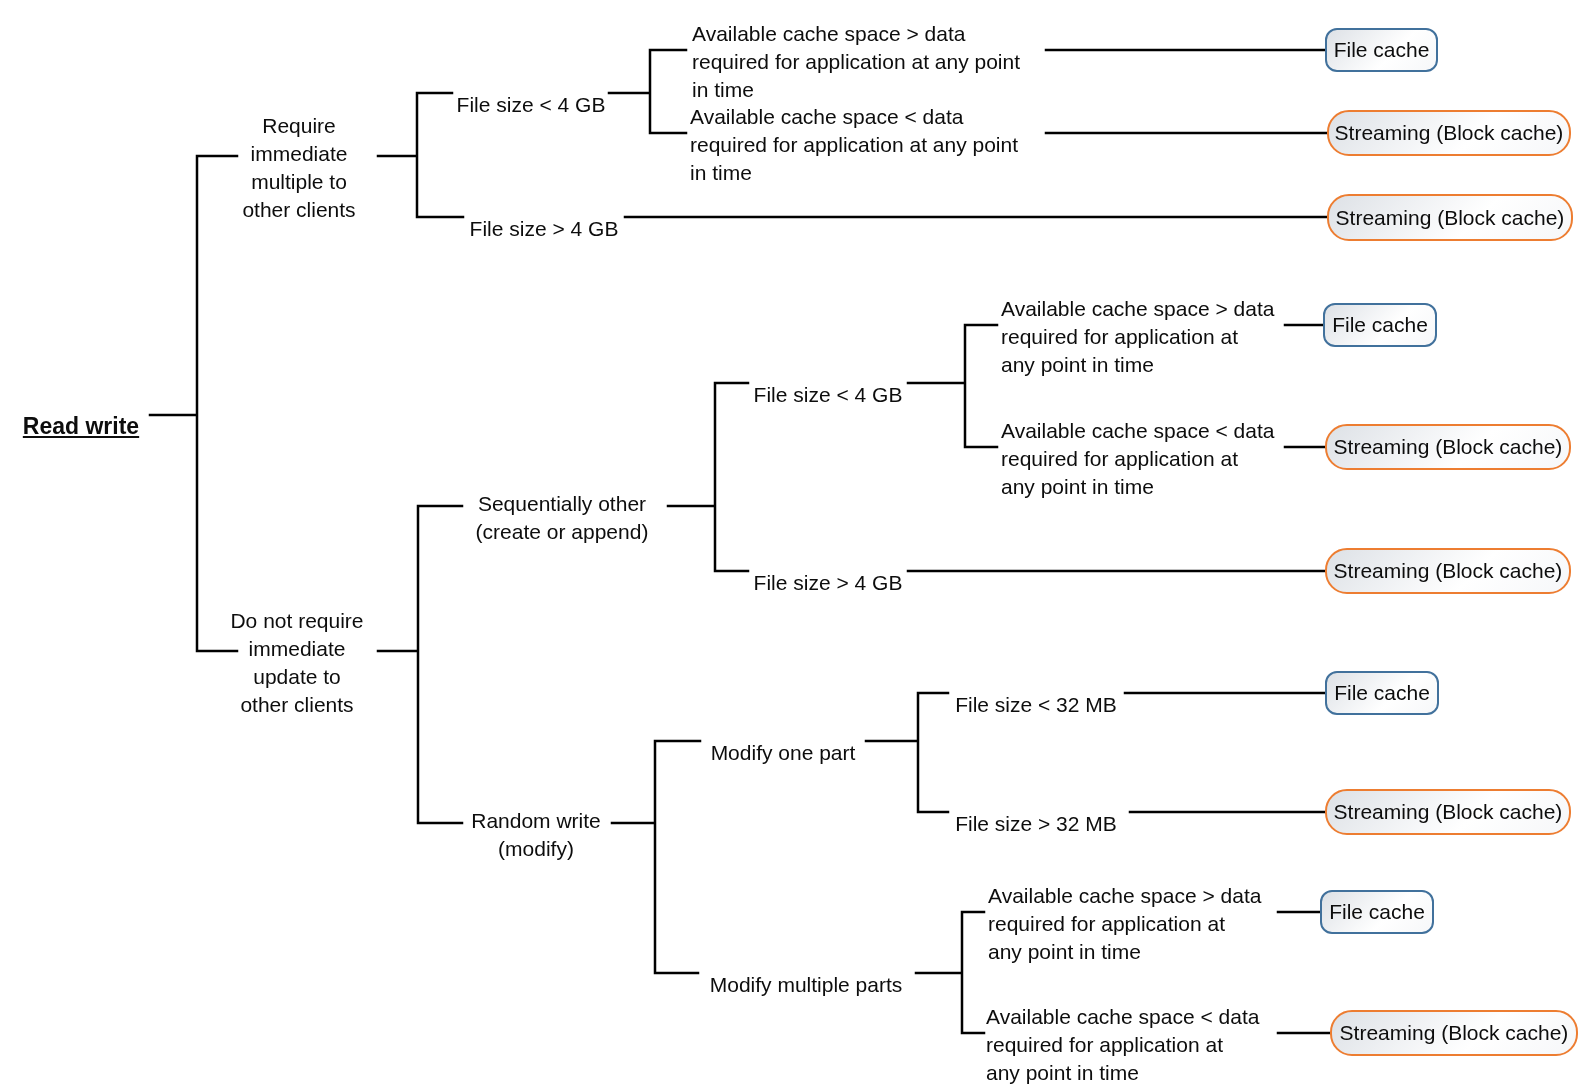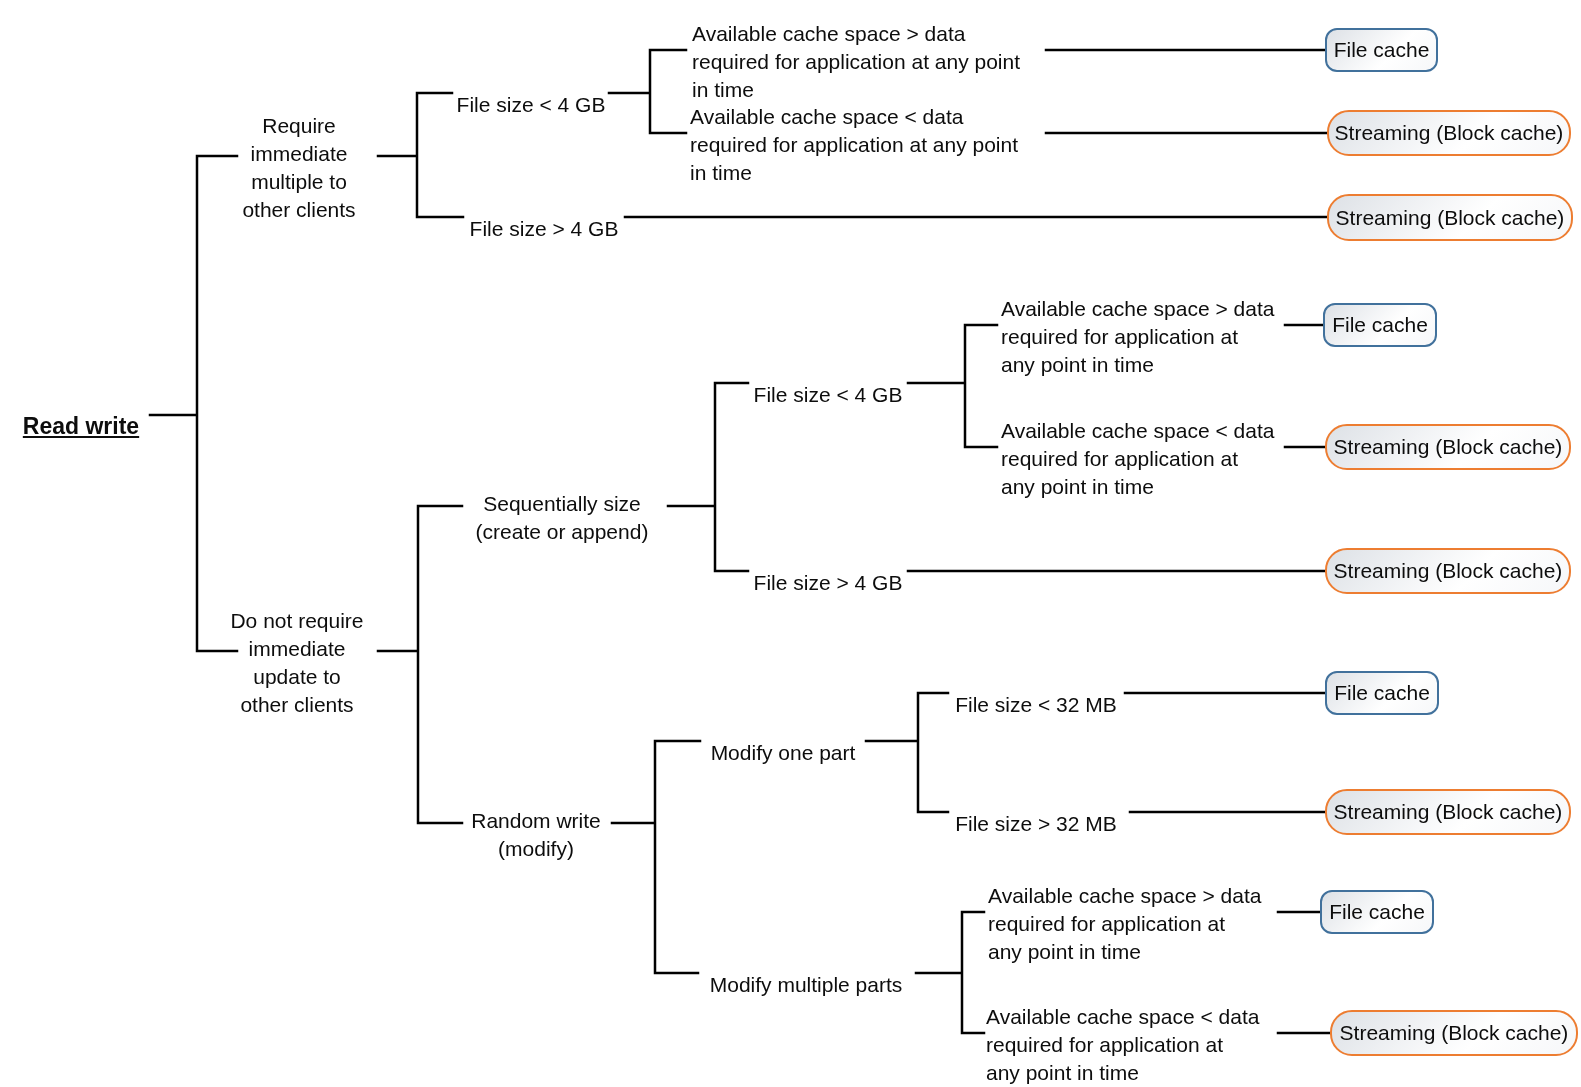--- a/index.html
+++ b/index.html
@@ -99,21 +99,21 @@
   </div>
 
   <div class="lbl center" style="left:229px;top:595px;width:136px">
     <div class="ln">Do not require</div>
     <div class="ln">immediate</div>
     <div class="ln">update to</div>
     <div class="ln">other clients</div>
   </div>
 
   <div class="lbl center" style="left:468px;top:478px;width:188px">
-    <div class="ln">Sequentially size</div>
+    <div class="ln">Sequentially other</div>
     <div class="ln">(create or append)</div>
   </div>
 
   <div class="lbl center" style="left:752px;top:369px;width:152px">
     <div class="ln">File size &lt; 4 GB</div>
   </div>
 
   <div class="lbl leftal" style="left:1001px;top:283px;width:285px">
     <div class="ln">Available cache space &gt; data</div>
     <div class="ln">required for application at</div>

